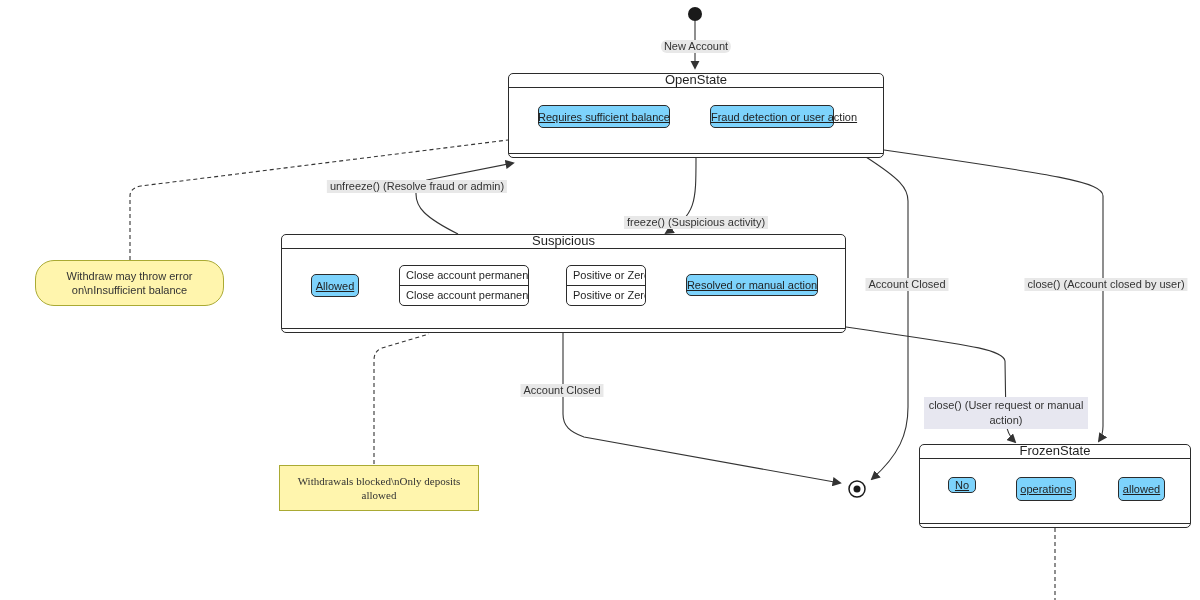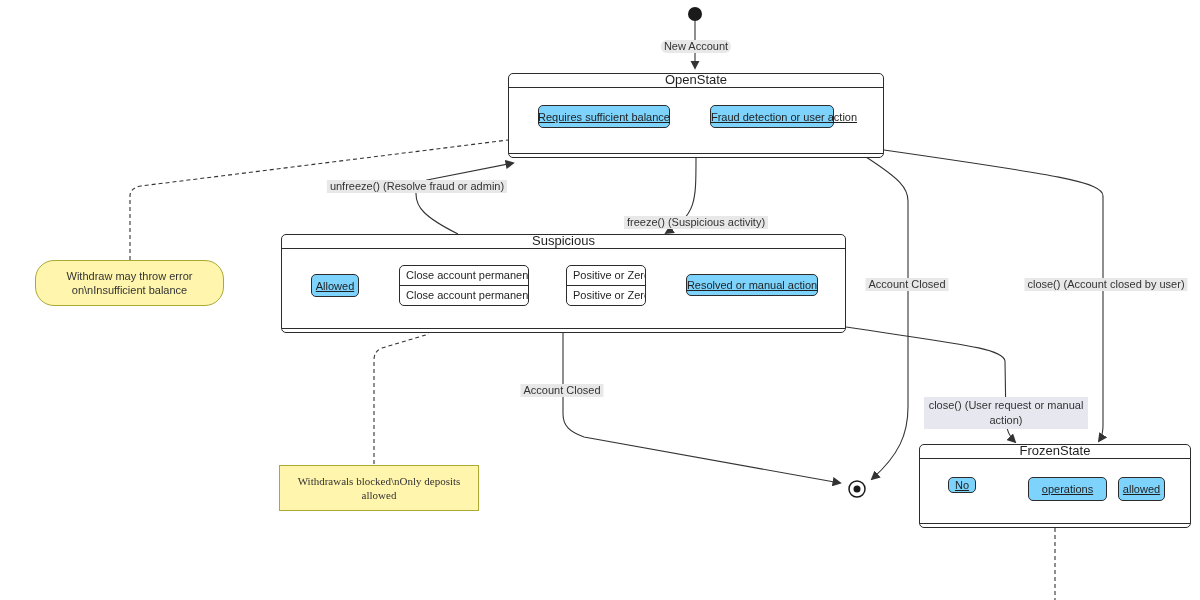--- a/index.html
+++ b/index.html
@@ -113,21 +113,21 @@
       <div class="row">Positive or Zero</div>
       <div class="row">Positive or Zero</div>
     </div>
     <div class="leaf" style="left:404px; top:39px; width:132px; height:22px;">Resolved or manual action</div>
   </div>
 
   <div class="state" style="left:919px; top:444px; width:272px; height:84px;">
     <div class="title">FrozenState</div>
     <div class="footer"></div>
     <div class="leaf" style="left:28px; top:32px; width:28px; height:16px;">No</div>
-    <div class="leaf" style="left:96px; top:32px; width:79px; height:24px;margin-left:12px;">operations</div>
+    <div class="leaf" style="left:96px; top:32px; width:60px; height:24px;">operations</div>
     <div class="leaf" style="left:198px; top:32px; width:47px; height:24px;">allowed</div>
   </div>
 
   <div class="elabel" style="left:696px; top:40px;border-radius:6px;">New Account</div>
   <div class="elabel" style="left:417px; top:180px;">unfreeze() (Resolve fraud or admin)</div>
   <div class="elabel" style="left:696px; top:180px;margin-top:36px;">freeze() (Suspicious activity)</div>
   <div class="elabel" style="left:907px; top:278px;">Account Closed</div>
   <div class="elabel" style="left:1106px; top:278px;">close() (Account closed by user)</div>
   <div class="elabel" style="left:562px; top:384px;">Account Closed</div>
   <div class="elabel block" style="left:924px; top:373px; width:164px; height:32px;margin-top:24px;">close() (User request or manual action)</div>

